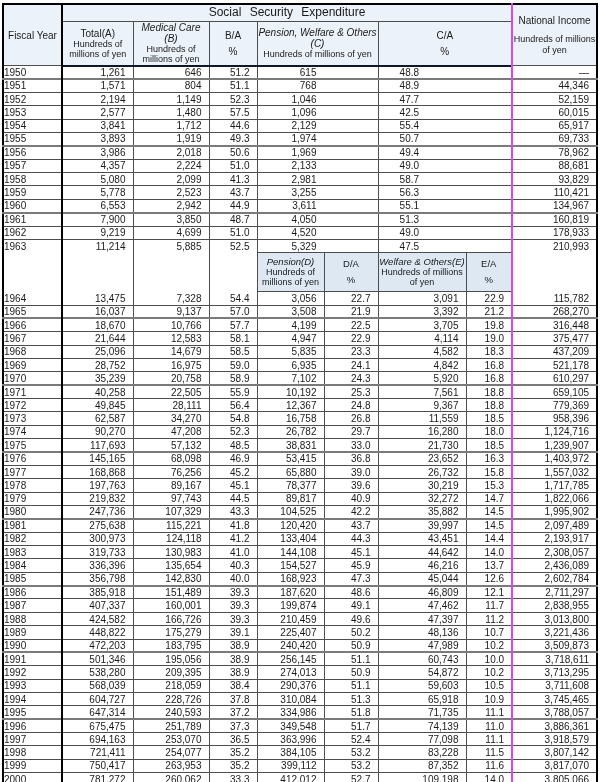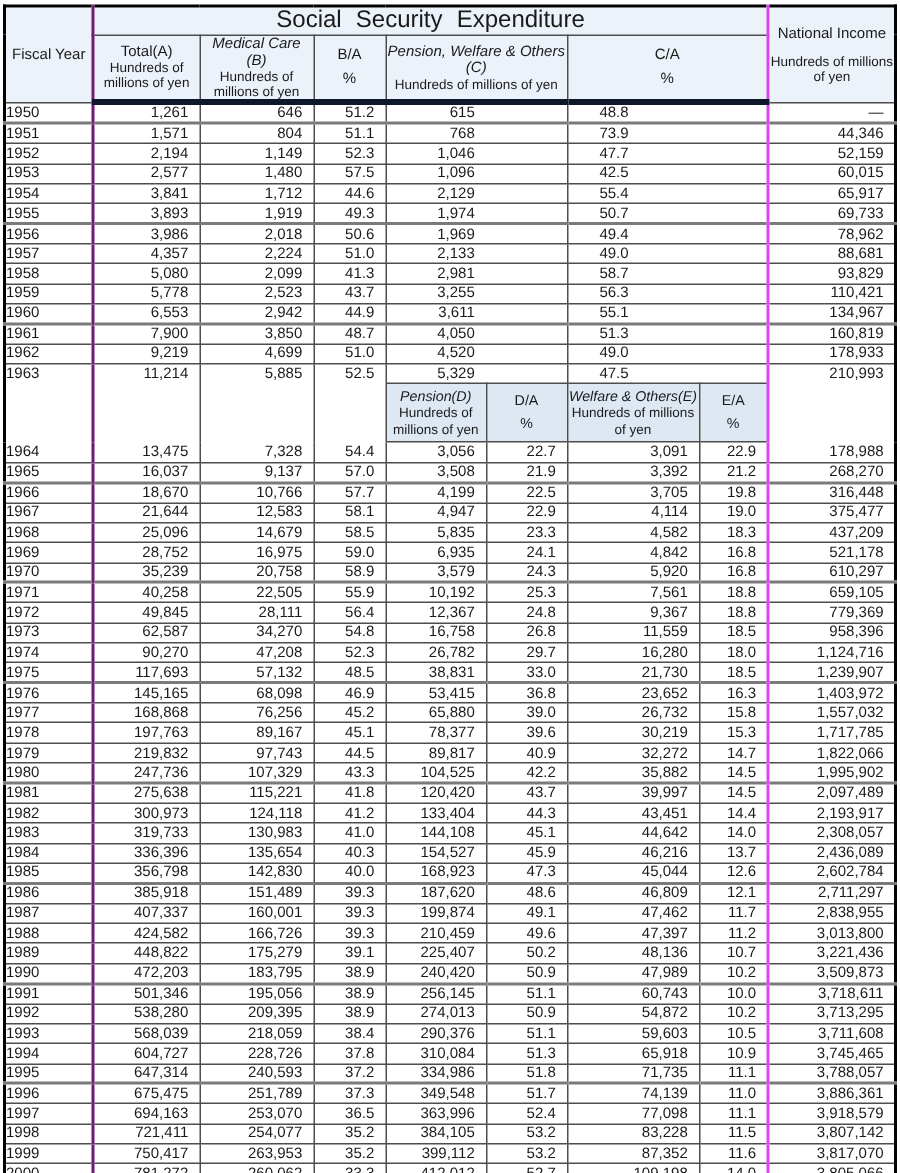--- a/index.html
+++ b/index.html
@@ -8,30 +8,30 @@
   .wrap { position:absolute; left:2px; top:3px; }
 
   table { border-collapse:collapse; table-layout:fixed; width:596px;
           border:2px solid #000; }
 
   th, td { border:1px solid #4d4d4d; font-weight:normal;
            font-size:10px; line-height:1.1; padding:0; overflow:hidden; }
 
   
   thead th { background:#ecf2f9; text-align:center; vertical-align:middle; }
-  tr.h1 th.grp { height:16px; font-size:16px; word-spacing:5px;text-align:center; }
-  tr.h2 th { height:38px; border-bottom:4px solid #0f172a; }
+  tr.h1 th.grp { height:16px; font-size:12px; word-spacing:5px;text-align:center; }
+  tr.h2 th { height:38px; border-bottom:2px solid #0f172a; }
   th.fy { font-size:10px; }
   .unit { font-size:9px; line-height:1.15; font-style:normal; }
   .mt { margin-top:8px; }
   .gap { margin-top:5px; }
   .it { font-style:italic; }
 
   
-  .thickR { border-right:2px solid #701a75; }
+  .thickR { border-right:2px solid #000000; }
   .thickL { border-left:2px solid #d946ef; }
 
   
   tbody tr { height:13.37px; }
   tbody td { text-align:right; padding-right:7px; background:#fff; }
   td.year { text-align:left; padding-right:0; }
   td.cmerge  { padding-right:61px; }  
   td.camerge { padding-right:92px; }  
 
   tr.gs td { border-top:2px solid #7a7a7a; }   
@@ -102,21 +102,21 @@
           <td class="cmerge" colspan="2">615</td>
           <td class="camerge" colspan="2">48.8</td>
           <td class="thickL">—</td>
         </tr>
         <tr class="gs">
           <td class="year thickR">1951</td>
           <td>1,571</td>
           <td>804</td>
           <td>51.1</td>
           <td class="cmerge" colspan="2">768</td>
-          <td class="camerge" colspan="2">73.9</td>
+          <td class="camerge" colspan="2">48.9</td>
           <td class="thickL">44,346</td>
         </tr>
         <tr>
           <td class="year thickR">1952</td>
           <td>2,194</td>
           <td>1,149</td>
           <td>52.3</td>
           <td class="cmerge" colspan="2">1,046</td>
           <td class="camerge" colspan="2">47.7</td>
           <td class="thickL">52,159</td>
@@ -251,21 +251,21 @@
   <tbody id="body-post">
         <tr>
           <td class="year thickR nt">1964</td>
           <td class="nt">13,475</td>
           <td class="nt">7,328</td>
           <td class="nt">54.4</td>
           <td>3,056</td>
           <td>22.7</td>
           <td>3,091</td>
           <td>22.9</td>
-          <td class="thickL nt">178,988</td>
+          <td class="thickL nt">115,782</td>
         </tr>
         <tr>
           <td class="year thickR">1965</td>
           <td>16,037</td>
           <td>9,137</td>
           <td>57.0</td>
           <td>3,508</td>
           <td>21.9</td>
           <td>3,392</td>
           <td>21.2</td>
@@ -313,21 +313,21 @@
           <td>24.1</td>
           <td>4,842</td>
           <td>16.8</td>
           <td class="thickL">521,178</td>
         </tr>
         <tr>
           <td class="year thickR">1970</td>
           <td>35,239</td>
           <td>20,758</td>
           <td>58.9</td>
-          <td>3,579</td>
+          <td>7,102</td>
           <td>24.3</td>
           <td>5,920</td>
           <td>16.8</td>
           <td class="thickL">610,297</td>
         </tr>
         <tr class="gs">
           <td class="year thickR">1971</td>
           <td>40,258</td>
           <td>22,505</td>
           <td>55.9</td>

